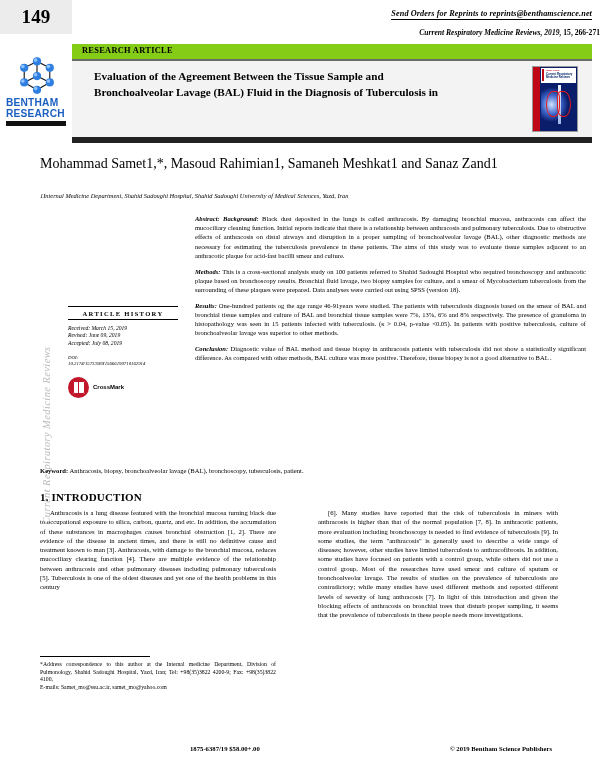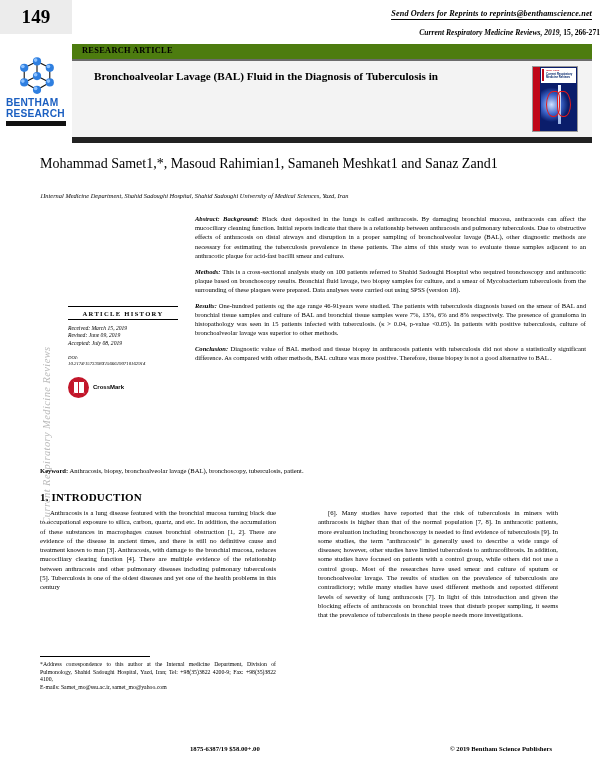--- a/index.html
+++ b/index.html
@@ -47,21 +47,21 @@
     font-weight: bold;
     font-size: 7.6px;
   }
   .journal-cite .nonital { font-style: normal; }
 
   
   .article-band {
     position: absolute;
     left: 72px; right: 8px; top: 44px;
     height: 15px;
-    background: #4d7c0f;
+    background: #84cc16;
     border-bottom: 2px solid #6b6b6b;
   }
   .article-band .lbl {
     position: absolute;
     left: 10px; top: 2px;
     font-weight: bold;
     font-size: 8.4px;
     letter-spacing: .3px;
   }
 
@@ -312,20 +312,21 @@
 <div class="journal-cite">
   <span>Current Respiratory Medicine Reviews, 2019, </span><span class="nonital">15, 266-271</span>
 </div>
 
 <div class="article-band">
   <div class="lbl">RESEARCH ARTICLE</div>
 </div>
 
 <div class="title-zone">
   <div class="title-text">
+    <span>Evaluation of the Agreement Between the Tissue Sample and</span>
     <span>Bronchoalveolar Lavage (BAL) Fluid in the Diagnosis of Tuberculosis in</span>
   </div>
 
   <div class="cover-thumb">
     <div class="cover-spine"></div>
     <div class="cover-head">
       <div class="rl"></div>
       <div class="t1">ISSN: XXXX</div>
       <div class="t2">Current Respiratory Medicine Reviews</div>
     </div>

